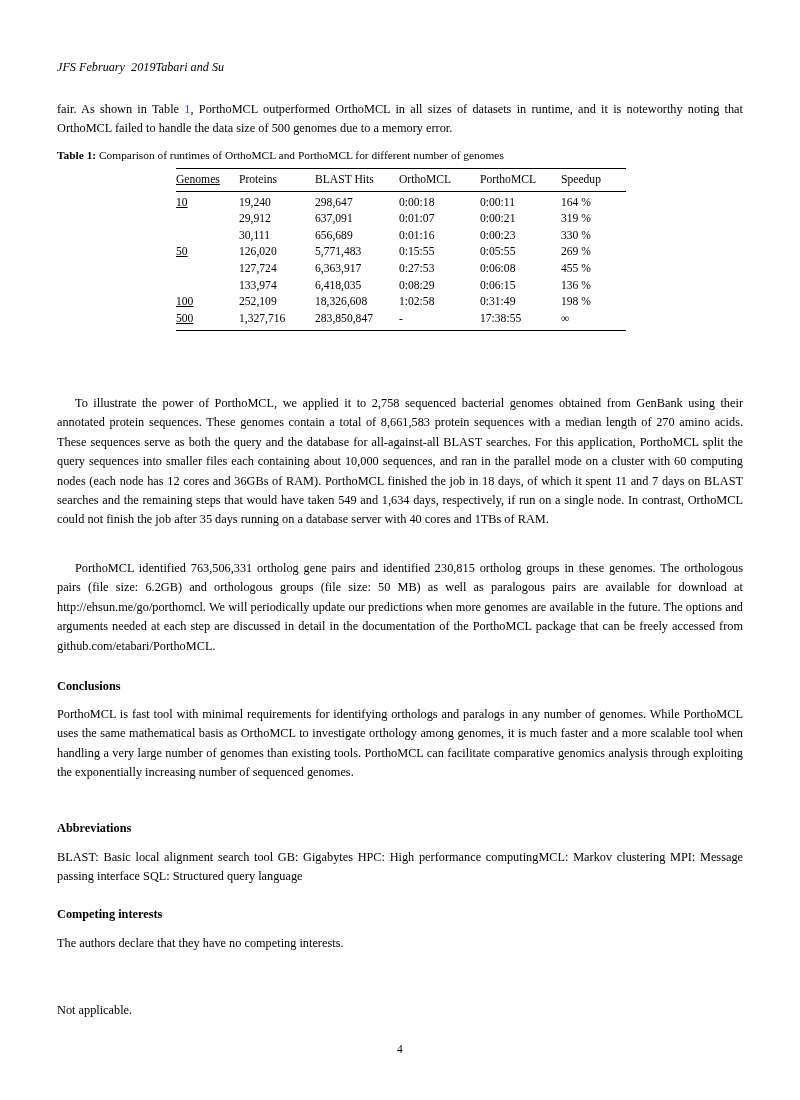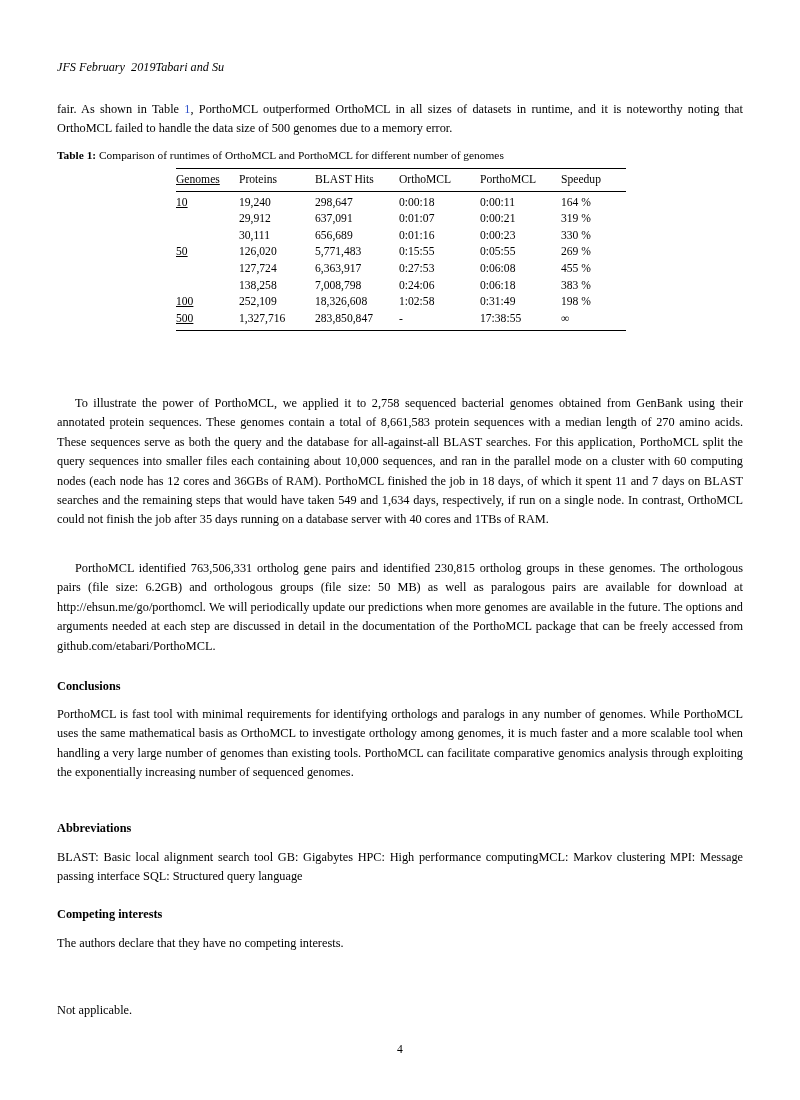--- a/index.html
+++ b/index.html
@@ -181,25 +181,25 @@
         <tr>
           <td class="c-genomes"></td>
           <td class="c-proteins">127,724</td>
           <td class="c-blast">6,363,917</td>
           <td class="c-ortho">0:27:53</td>
           <td class="c-portho">0:06:08</td>
           <td class="c-speed">455 %</td>
         </tr>
         <tr>
           <td class="c-genomes"></td>
-          <td class="c-proteins">138,258</td>
-          <td class="c-blast">7,008,798</td>
-          <td class="c-ortho">0:24:06</td>
-          <td class="c-portho">0:06:18</td>
-          <td class="c-speed">383 %</td>
+          <td class="c-proteins">133,974</td>
+          <td class="c-blast">6,418,035</td>
+          <td class="c-ortho">0:08:29</td>
+          <td class="c-portho">0:06:15</td>
+          <td class="c-speed">136 %</td>
         </tr>
         <tr>
           <td class="c-genomes">100</td>
           <td class="c-proteins">252,109</td>
           <td class="c-blast">18,326,608</td>
           <td class="c-ortho">1:02:58</td>
           <td class="c-portho">0:31:49</td>
           <td class="c-speed">198 %</td>
         </tr>
         <tr>

